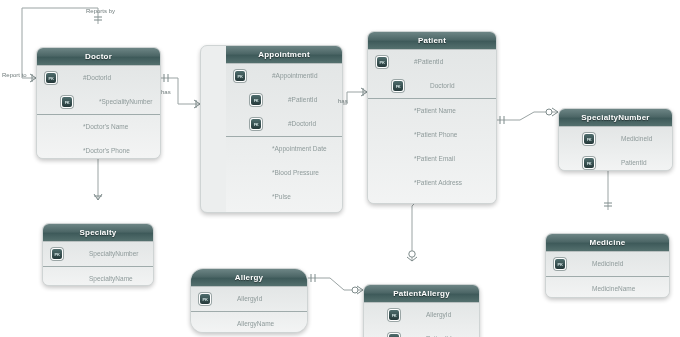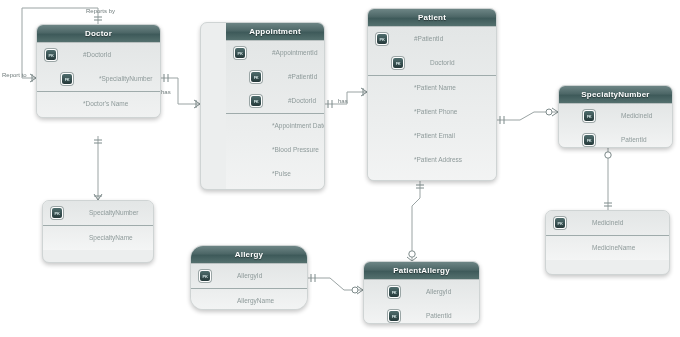--- a/index.html
+++ b/index.html
@@ -14,20 +14,21 @@
   #links{position:absolute;left:0;top:0;width:680px;height:337px;pointer-events:none;}
 
   .entity{
     position:absolute;
     border:1px solid #cfd4d4;
     border-radius:7px;
     background:#eceeee;
     box-shadow:0 2px 4px rgba(0,0,0,0.22);
     overflow:hidden;
     box-sizing:border-box;
+    margin-top:23px;
   }
   .ent-header{
     height:17px;
     line-height:17px;
     text-align:center;
     color:#ffffff;
     font-weight:bold;
     font-size:8px;
     letter-spacing:.2px;
     background:linear-gradient(to bottom,#6d8585 0%,#4d6767 45%,#3e5a5a 55%,#54706e 100%);
@@ -117,34 +118,34 @@
       <path d="M412 261 L407 257 M412 261 L417 257" stroke="#7d8a8a"></path>
 
       <path d="M308 278 L330 278 L344 290 L363 290"></path>
       <path d="M311 274 L311 282 M315 274 L315 282" stroke="#7d8a8a"></path>
       <circle cx="355" cy="290" r="3" fill="#ffffff" stroke="#7d8a8a"></circle>
       <path d="M363 290 L357 286 M363 290 L357 294" stroke="#7d8a8a"></path>
     </g>
   </svg>
 
   <div id="entities">
-      <div class="entity" style="left: 36px; top: 24px; width: 125px; height: 94px;">
+      <div class="entity" style="left: 36px; top: 24px; width: 125px; height: 112px;">
         <div class="ent-header">Doctor</div>
         <div class="ent-body">
           <div class="key-group">
             <div class="attr"><span class="badge pk">PK</span><span>#DoctorId</span></div>
             <div class="attr ind"><span class="badge fk">FK</span><span>*SpecialityNumber</span></div>
           </div>
           <div class="attr-group">
             <div class="attr"><span>*Doctor's Name</span></div>
             <div class="attr"><span>*Doctor's Phone</span></div>
           </div>
         </div>
       </div>
-      <div class="entity" style="left: 200px; top: 22px; width: 125px; height: 168px; padding-left: 25px;">
+      <div class="entity" style="left: 200px; top: 22px; width: 143px; height: 168px; padding-left: 25px;">
         <div class="ent-header">Appointment</div>
         <div class="ent-body">
           <div class="key-group">
             <div class="attr"><span class="badge pk">PK</span><span>#AppointmentId</span></div>
             <div class="attr ind"><span class="badge fk">FK</span><span>#PatientId</span></div>
             <div class="attr ind"><span class="badge fk">FK</span><span>#DoctorId</span></div>
           </div>
           <div class="attr-group">
             <div class="attr"><span>*Appointment Date</span></div>
             <div class="attr"><span>*Blood Pressure</span></div>
@@ -172,30 +173,32 @@
       <div class="entity" style="left: 558px; top: 85px; width: 115px; height: 63px;">
         <div class="ent-header">SpecialtyNumber</div>
         <div class="ent-body">
           <div class="key-group">
             <div class="attr ind"><span class="badge fk">FK</span><span>MedicineId</span></div>
             <div class="attr ind"><span class="badge fk">FK</span><span>PatientId</span></div>
           </div>
         </div>
       </div>
       <div class="entity" style="left: 545px; top: 210px; width: 125px; height: 65px;">
+        <div class="ent-header">Medicine</div>
         <div class="ent-body">
           <div class="key-group">
             <div class="attr"><span class="badge pk">PK</span><span>MedicineId</span></div>
           </div>
           <div class="attr-group">
             <div class="attr"><span>MedicineName</span></div>
           </div>
         </div>
       </div>
       <div class="entity" style="left: 42px; top: 200px; width: 112px; height: 63px;">
+        <div class="ent-header">Specialty</div>
         <div class="ent-body">
           <div class="key-group">
             <div class="attr"><span class="badge pk">PK</span><span>SpecialtyNumber</span></div>
           </div>
           <div class="attr-group">
             <div class="attr"><span>SpecialtyName</span></div>
           </div>
         </div>
       </div>
       <div class="entity" style="left: 190px; top: 245px; width: 118px; height: 65px; border-radius: 13px;">

